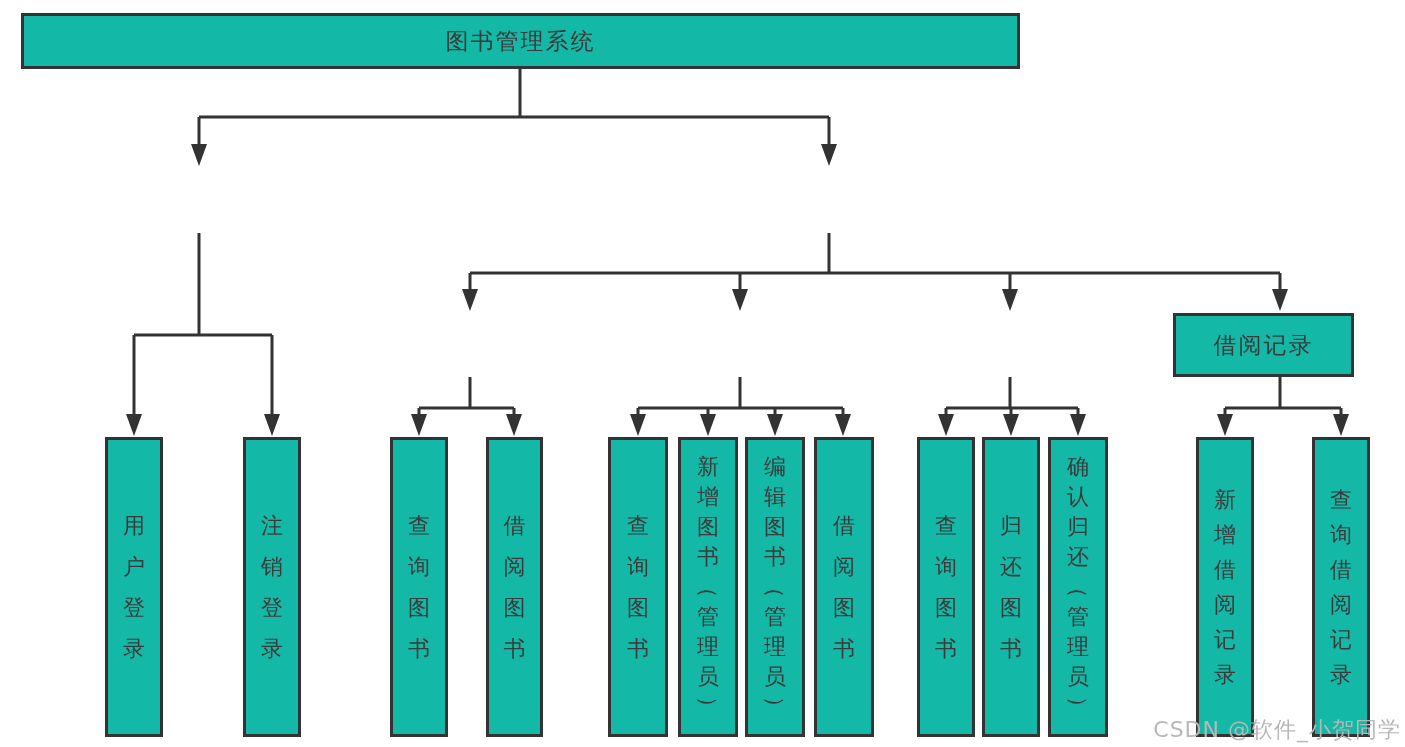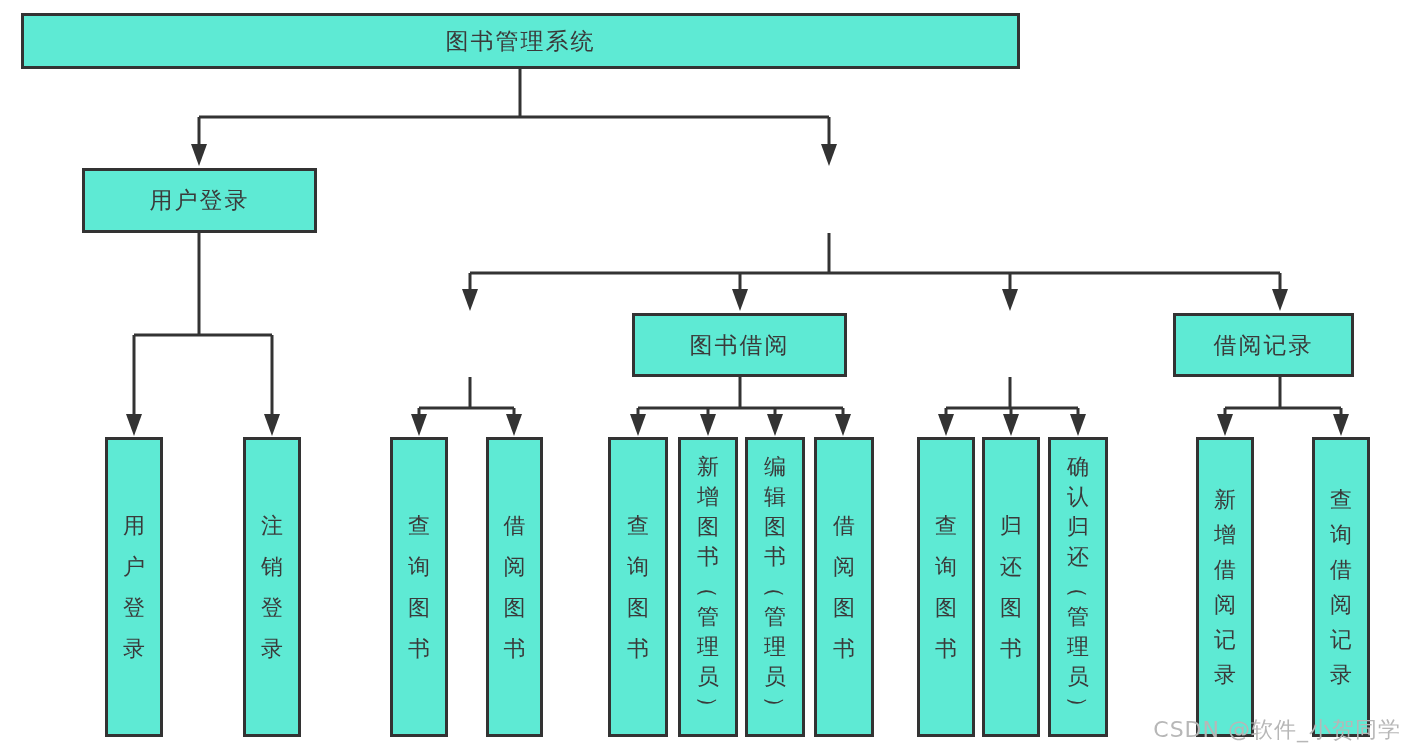--- a/index.html
+++ b/index.html
@@ -19,21 +19,21 @@
     position: absolute;
     left: 0;
     top: 0;
     width: 1405px;
     height: 747px;
     pointer-events: none;
   }
   .box {
     position: absolute;
     box-sizing: border-box;
-    background: #5eead4;
+    background: #14b8a6;
     border: 3px solid #333333;
     display: flex;
     align-items: center;
     justify-content: center;
     color: #3a3a3a;
   }
   .hlabel {
     font-size: 23px;
     letter-spacing: 2px;
     white-space: nowrap;
@@ -133,27 +133,21 @@
       <polygon points="1070,414 1086,414 1078,436"></polygon>
       <polygon points="1217,414 1233,414 1225,436"></polygon>
       <polygon points="1333,414 1349,414 1341,436"></polygon>
     </g>
   </svg>
 
   <div class="box" style="left:21px;top:13px;width:999px;height:56px">
     <span class="hlabel">图书管理系统</span>
   </div>
 
-  <div class="box" style="left:82px;top:168px;width:235px;height:65px">
-    <span class="hlabel">用户登录</span>
-  </div>
-
-  <div class="box" style="left:632px;top:313px;width:215px;height:64px">
-    <span class="hlabel">图书借阅</span>
-  </div>
+
   <div class="box" style="left:1173px;top:313px;width:181px;height:64px">
     <span class="hlabel">借阅记录</span>
   </div>
 
   <div class="box vbox g4" style="left:105px;top:437px;width:58px;height:300px">
     <span class="vtext">
         <span>用</span>
         <span>户</span>
         <span>登</span>
         <span>录</span>

